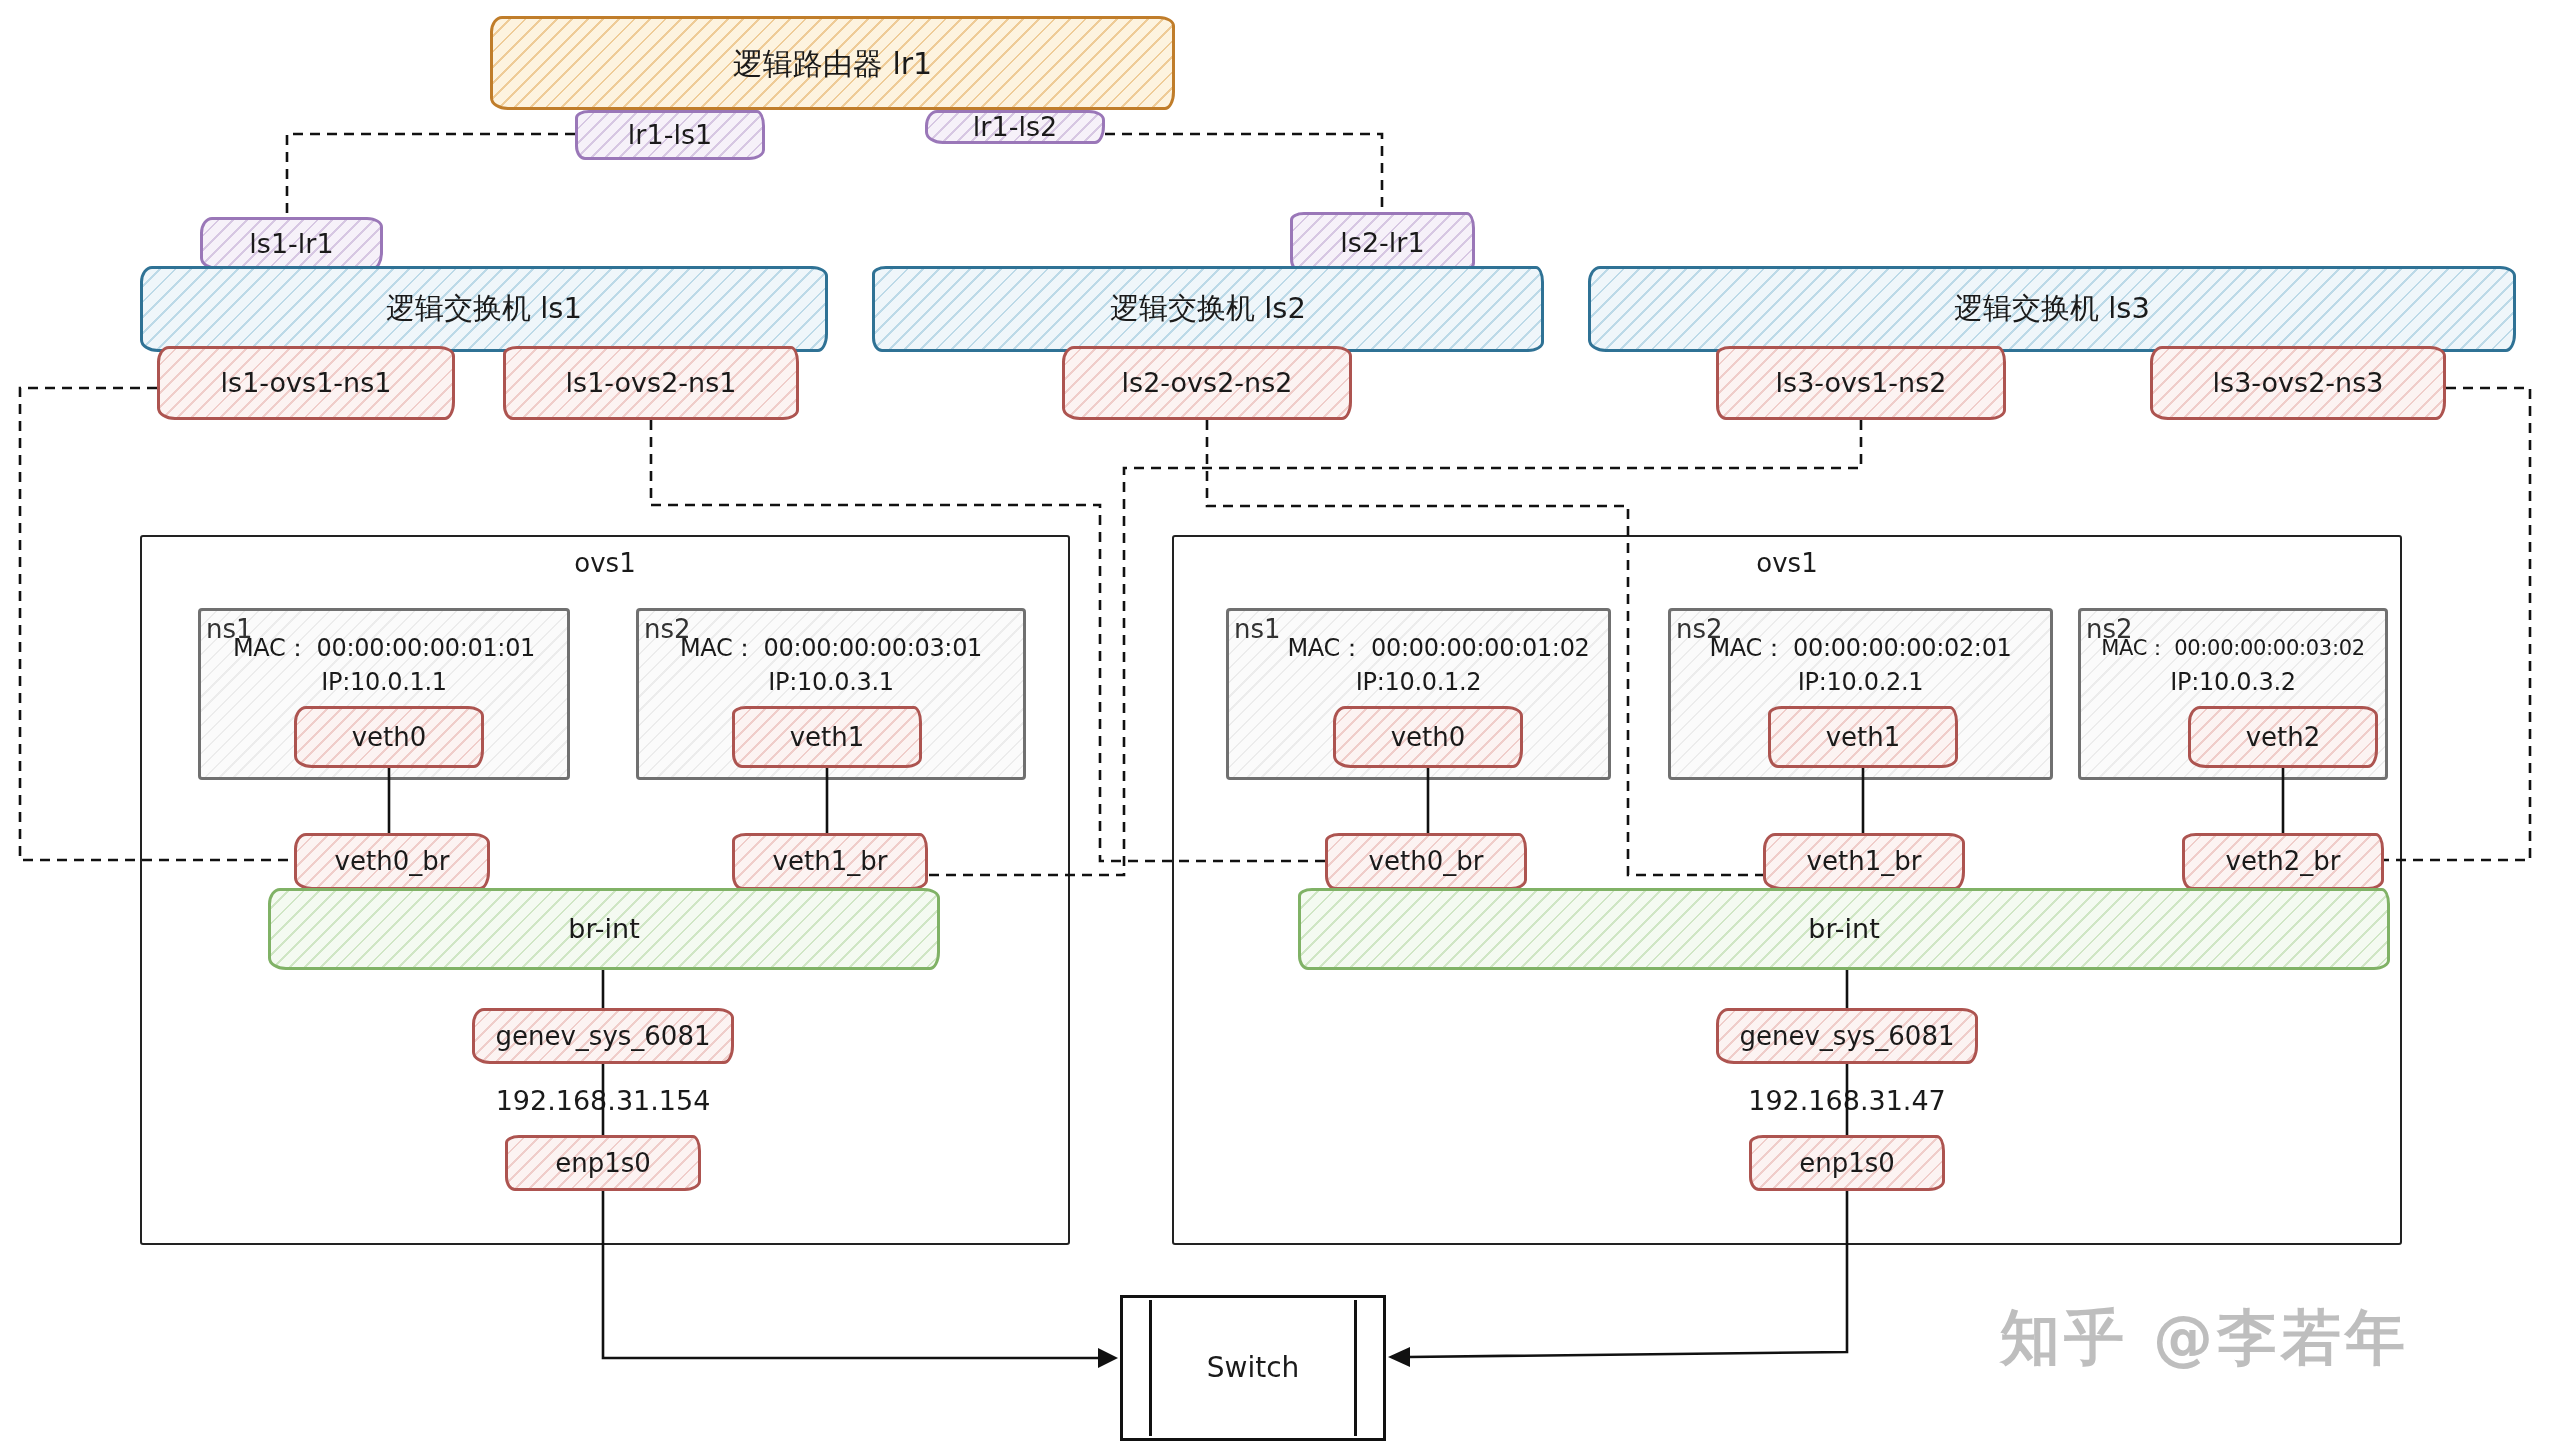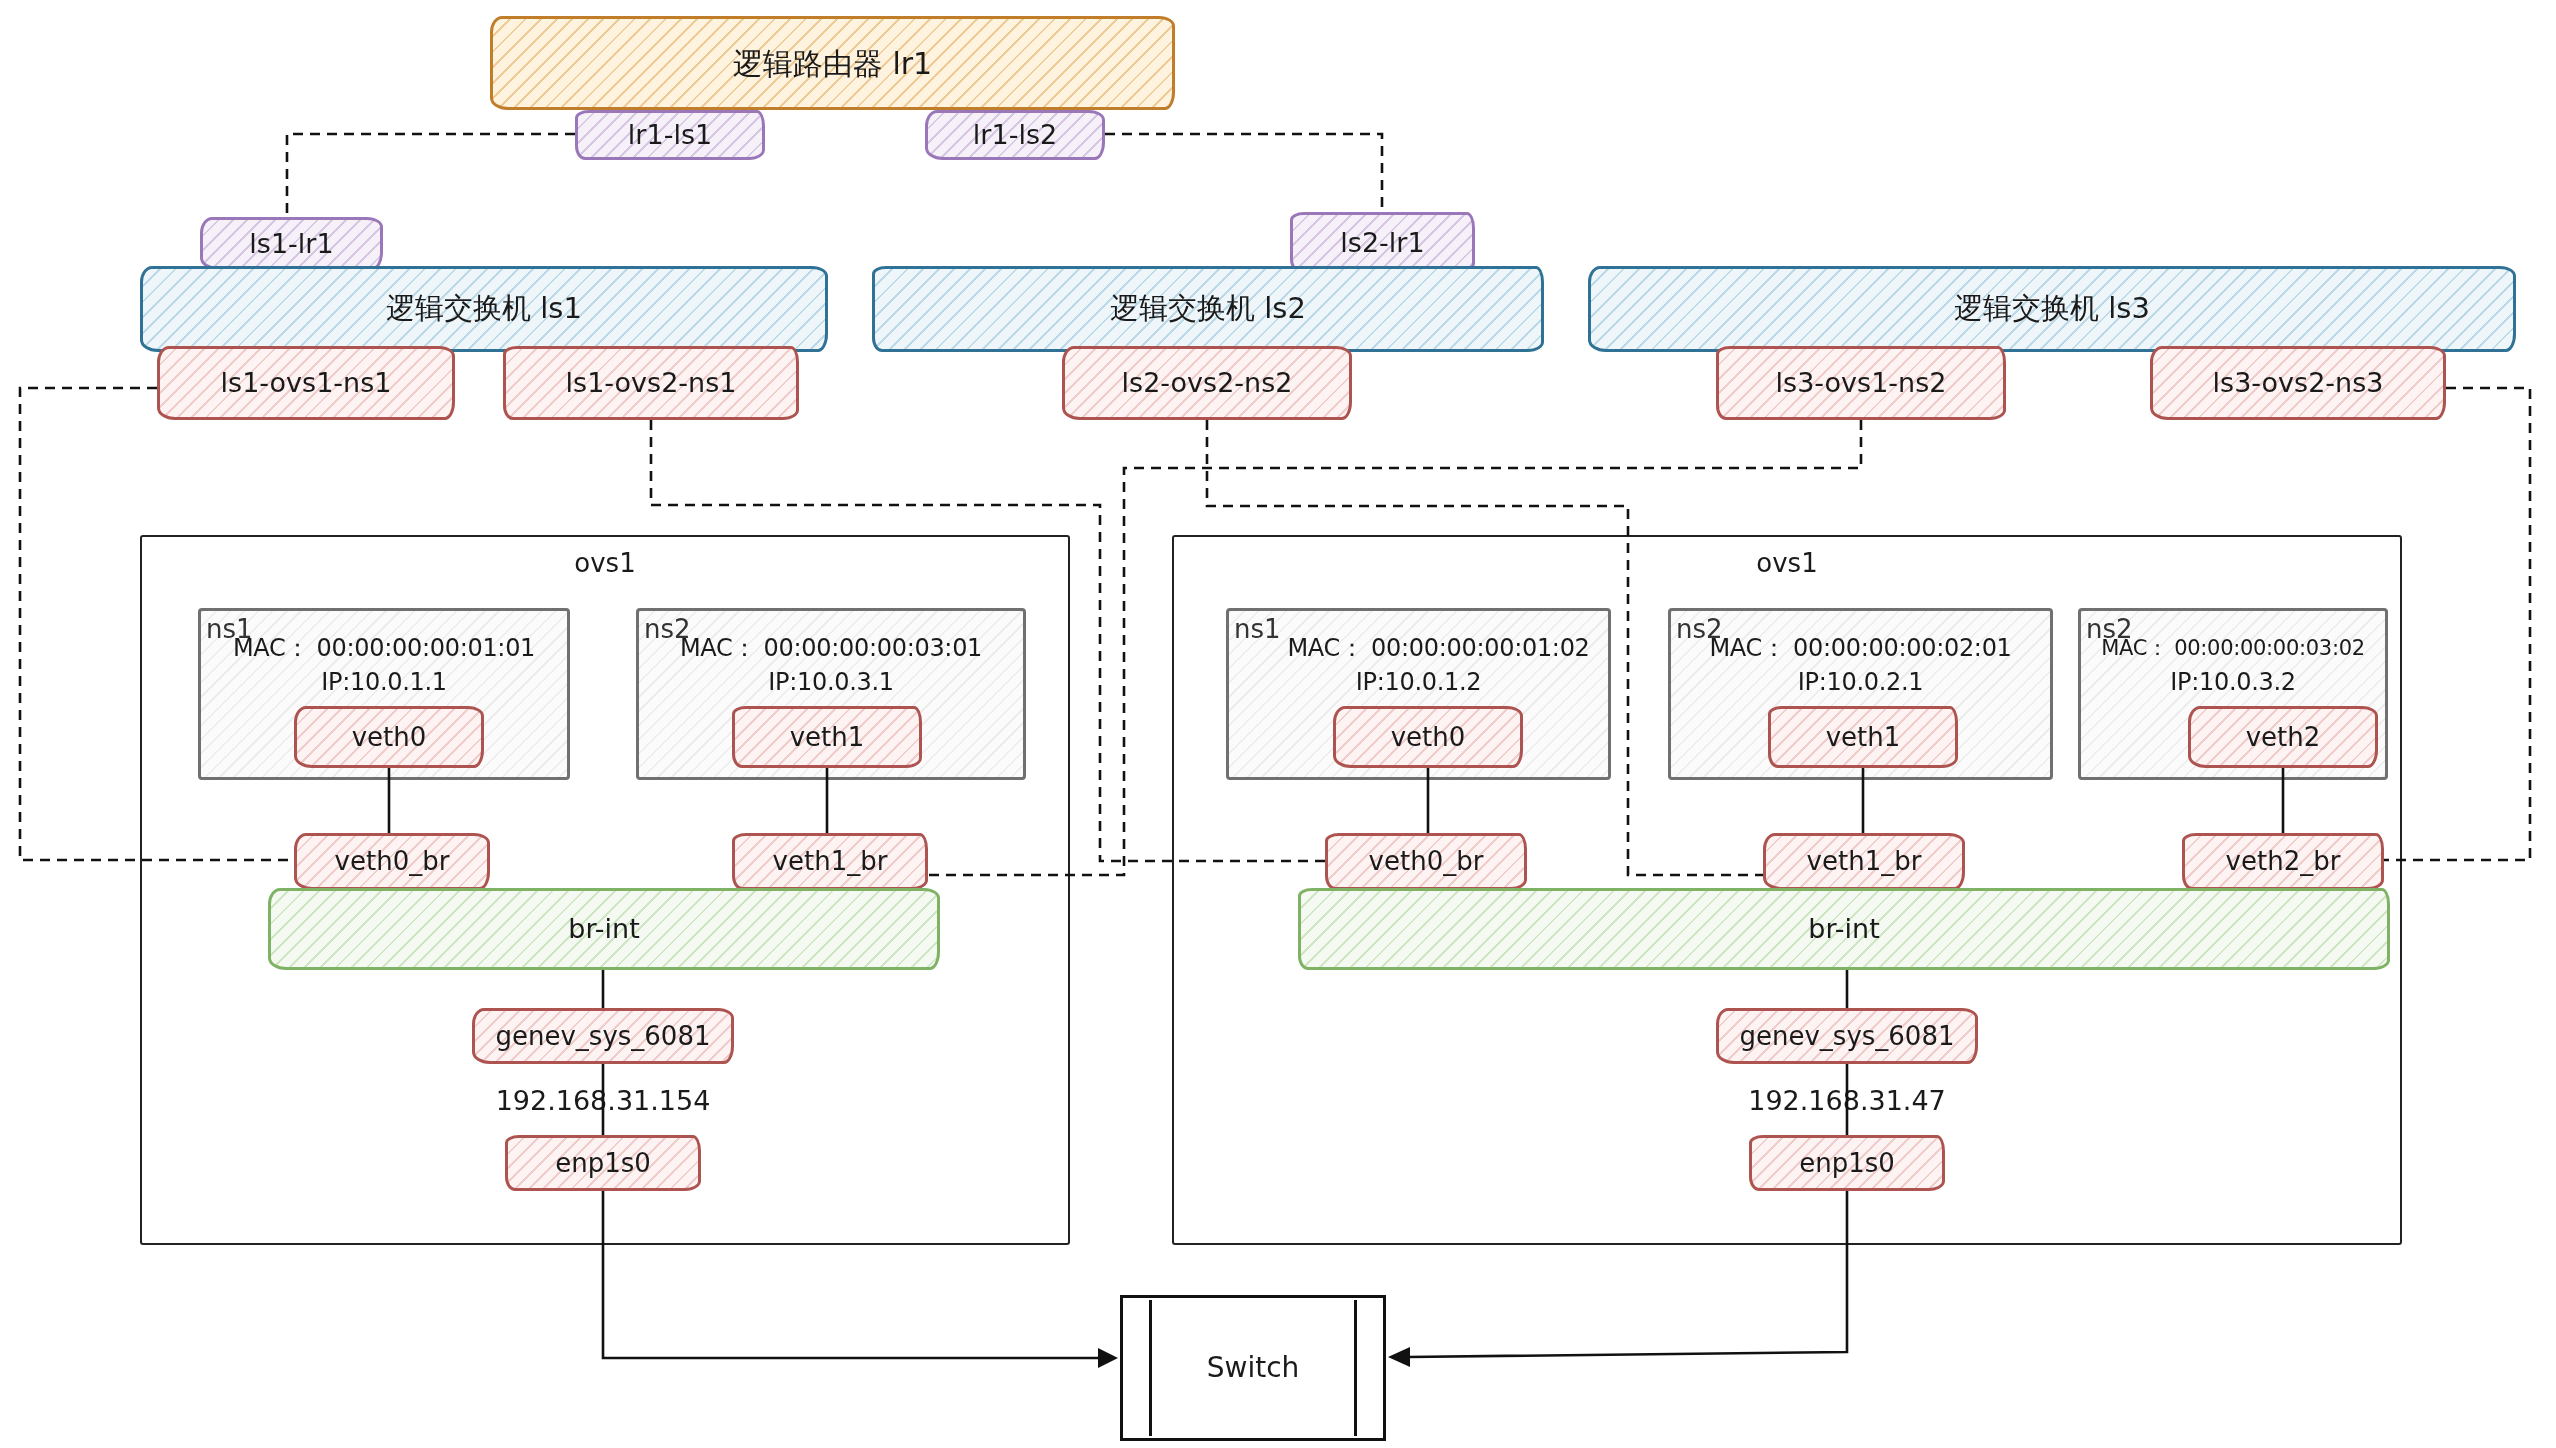--- a/index.html
+++ b/index.html
@@ -42,21 +42,21 @@
 
 <div id="stage">
 
   <div class="node orange sketch t-router" style="left:490px;top:16px;width:685px;height:94px;">
     <span>逻辑路由器 lr1</span>
   </div>
 
   <div class="node purple sketch2 t-port" style="left:575px;top:110px;width:190px;height:50px;">
     <span>lr1-ls1</span>
   </div>
-  <div class="node purple sketch t-port" style="left:925px;top:110px;width:180px;height:50px;">
+  <div class="node purple sketch t-port" style="left:925px;top:110px;width:180px;height:34px;">
     <span>lr1-ls2</span>
   </div>
 
   <div class="node purple sketch t-port" style="left:200px;top:217px;width:183px;height:53px;">
     <span>ls1-lr1</span>
   </div>
   <div class="node purple sketch2 t-port" style="left:1290px;top:212px;width:185px;height:61px;">
     <span>ls2-lr1</span>
   </div>
 
@@ -169,20 +169,21 @@
   <div class="node red sketch2 t-small" style="left:1749px;top:1135px;width:196px;height:56px;">
     <span>enp1s0</span>
   </div>
 
   <div class="node switchbox" style="left:1120px;top:1295px;width:266px;height:146px;font-size:28px;">
     <div class="switch-line" style="left:26px;"></div>
     <div class="switch-line" style="right:26px;"></div>
     <span>Switch</span>
   </div>
 
+  <div class="watermark" style="left:2000px;top:1298px;">知乎 @李若年</div>
 
   <svg id="wires" width="2556" height="1448" viewBox="0 0 2556 1448">
     <g stroke="#111" stroke-width="2.6" fill="none">
 
       <path d="M389,768 V833"></path>
       <path d="M827,768 V833"></path>
       <path d="M1428,768 V833"></path>
       <path d="M1863,768 V833"></path>
       <path d="M2283,768 V833"></path>
 

